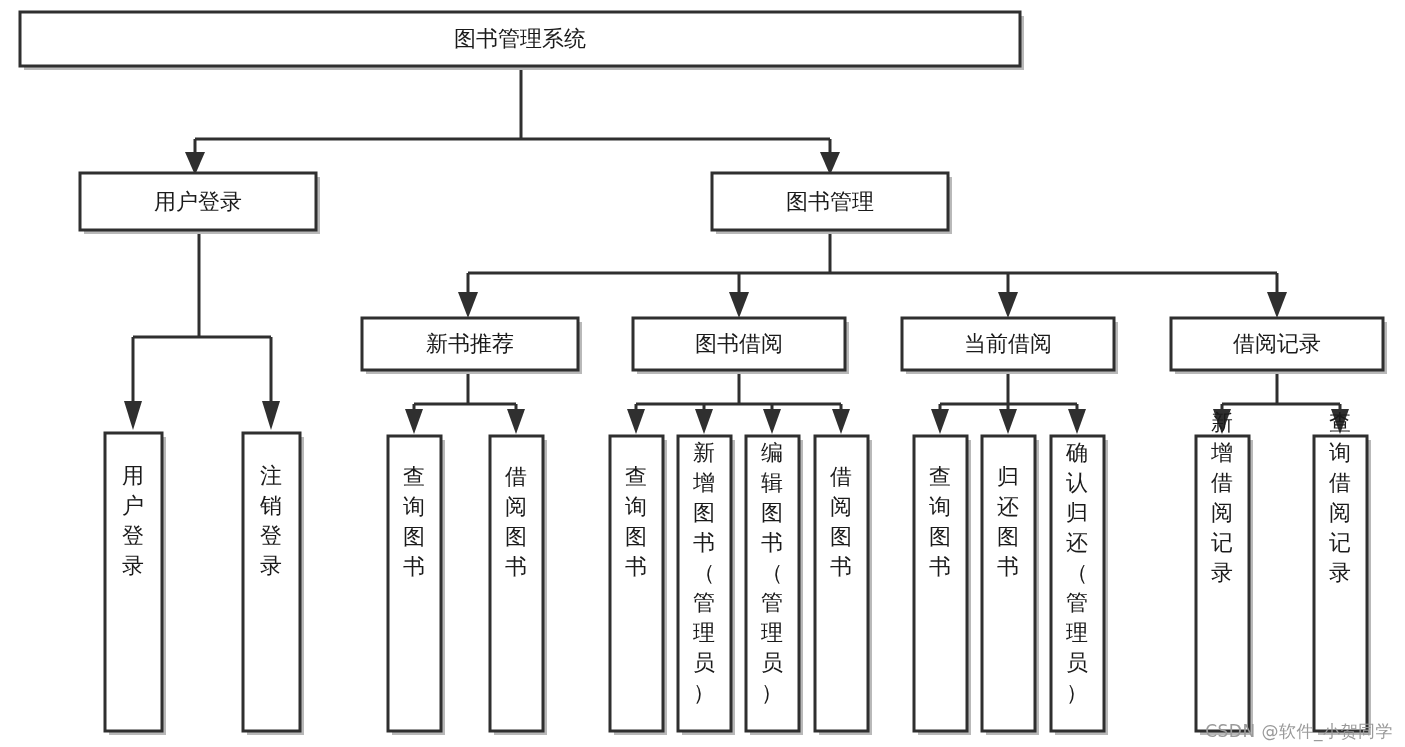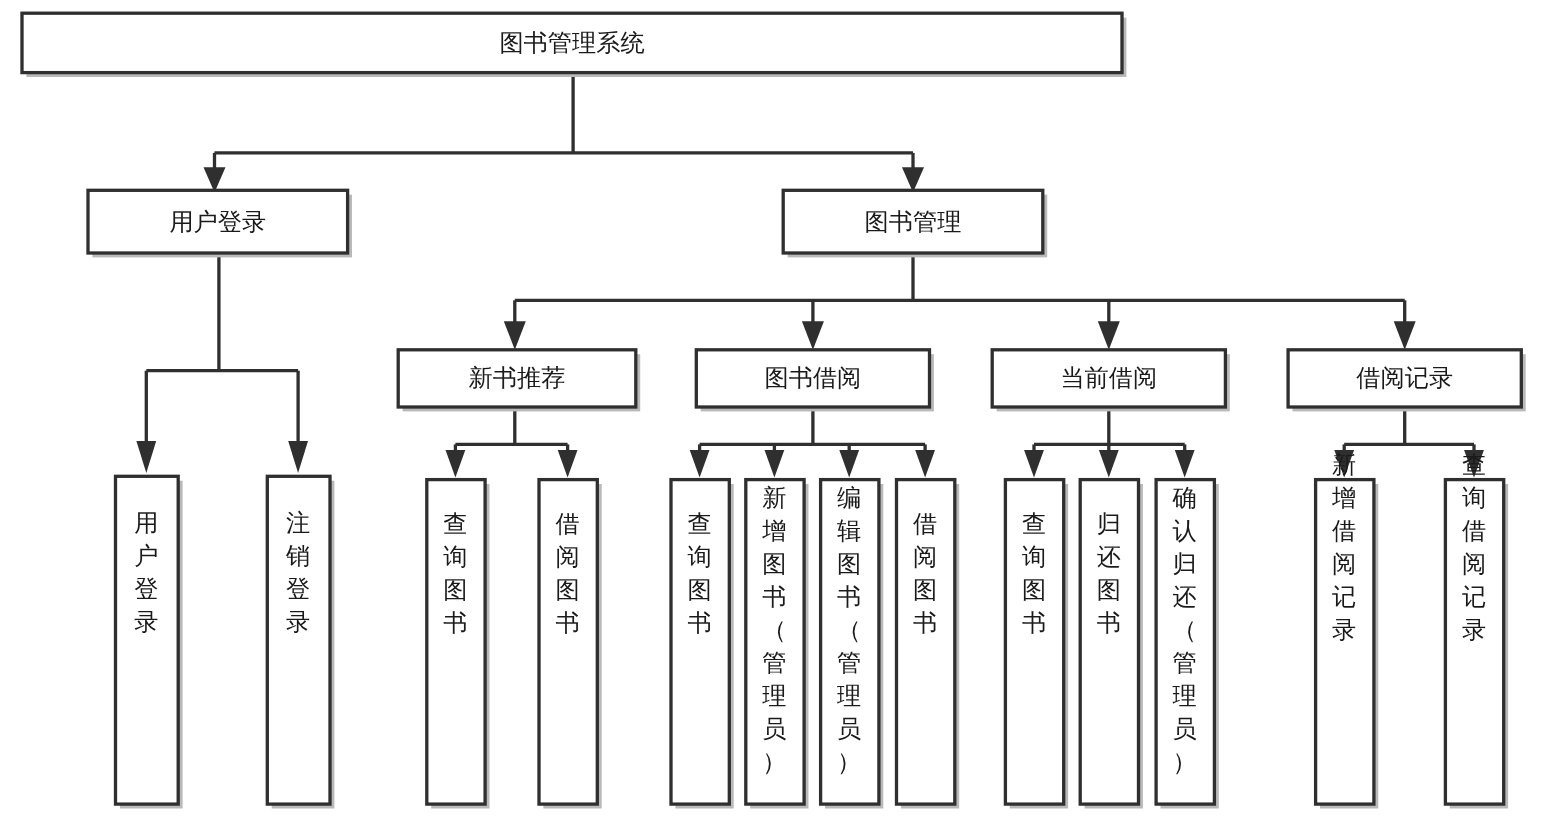--- a/index.html
+++ b/index.html
@@ -255,14 +255,15 @@
     </g>
 
     <g>
       <rect class="node-shadow" x="1318" y="440" width="53" height="295"></rect>
       <rect class="node-box" x="1314" y="436" width="53" height="295"></rect>
       <text class="node-label-v" x="1340"><tspan x="1340" y="430">查</tspan><tspan x="1340" y="460">询</tspan><tspan x="1340" y="490">借</tspan><tspan x="1340" y="520">阅</tspan><tspan x="1340" y="550">记</tspan><tspan x="1340" y="580">录</tspan></text>
     </g>
 
   </svg>
 
+  <div class="watermark">CSDN @软件_小贺同学</div>
 
 </div>
 
 </body></html>

